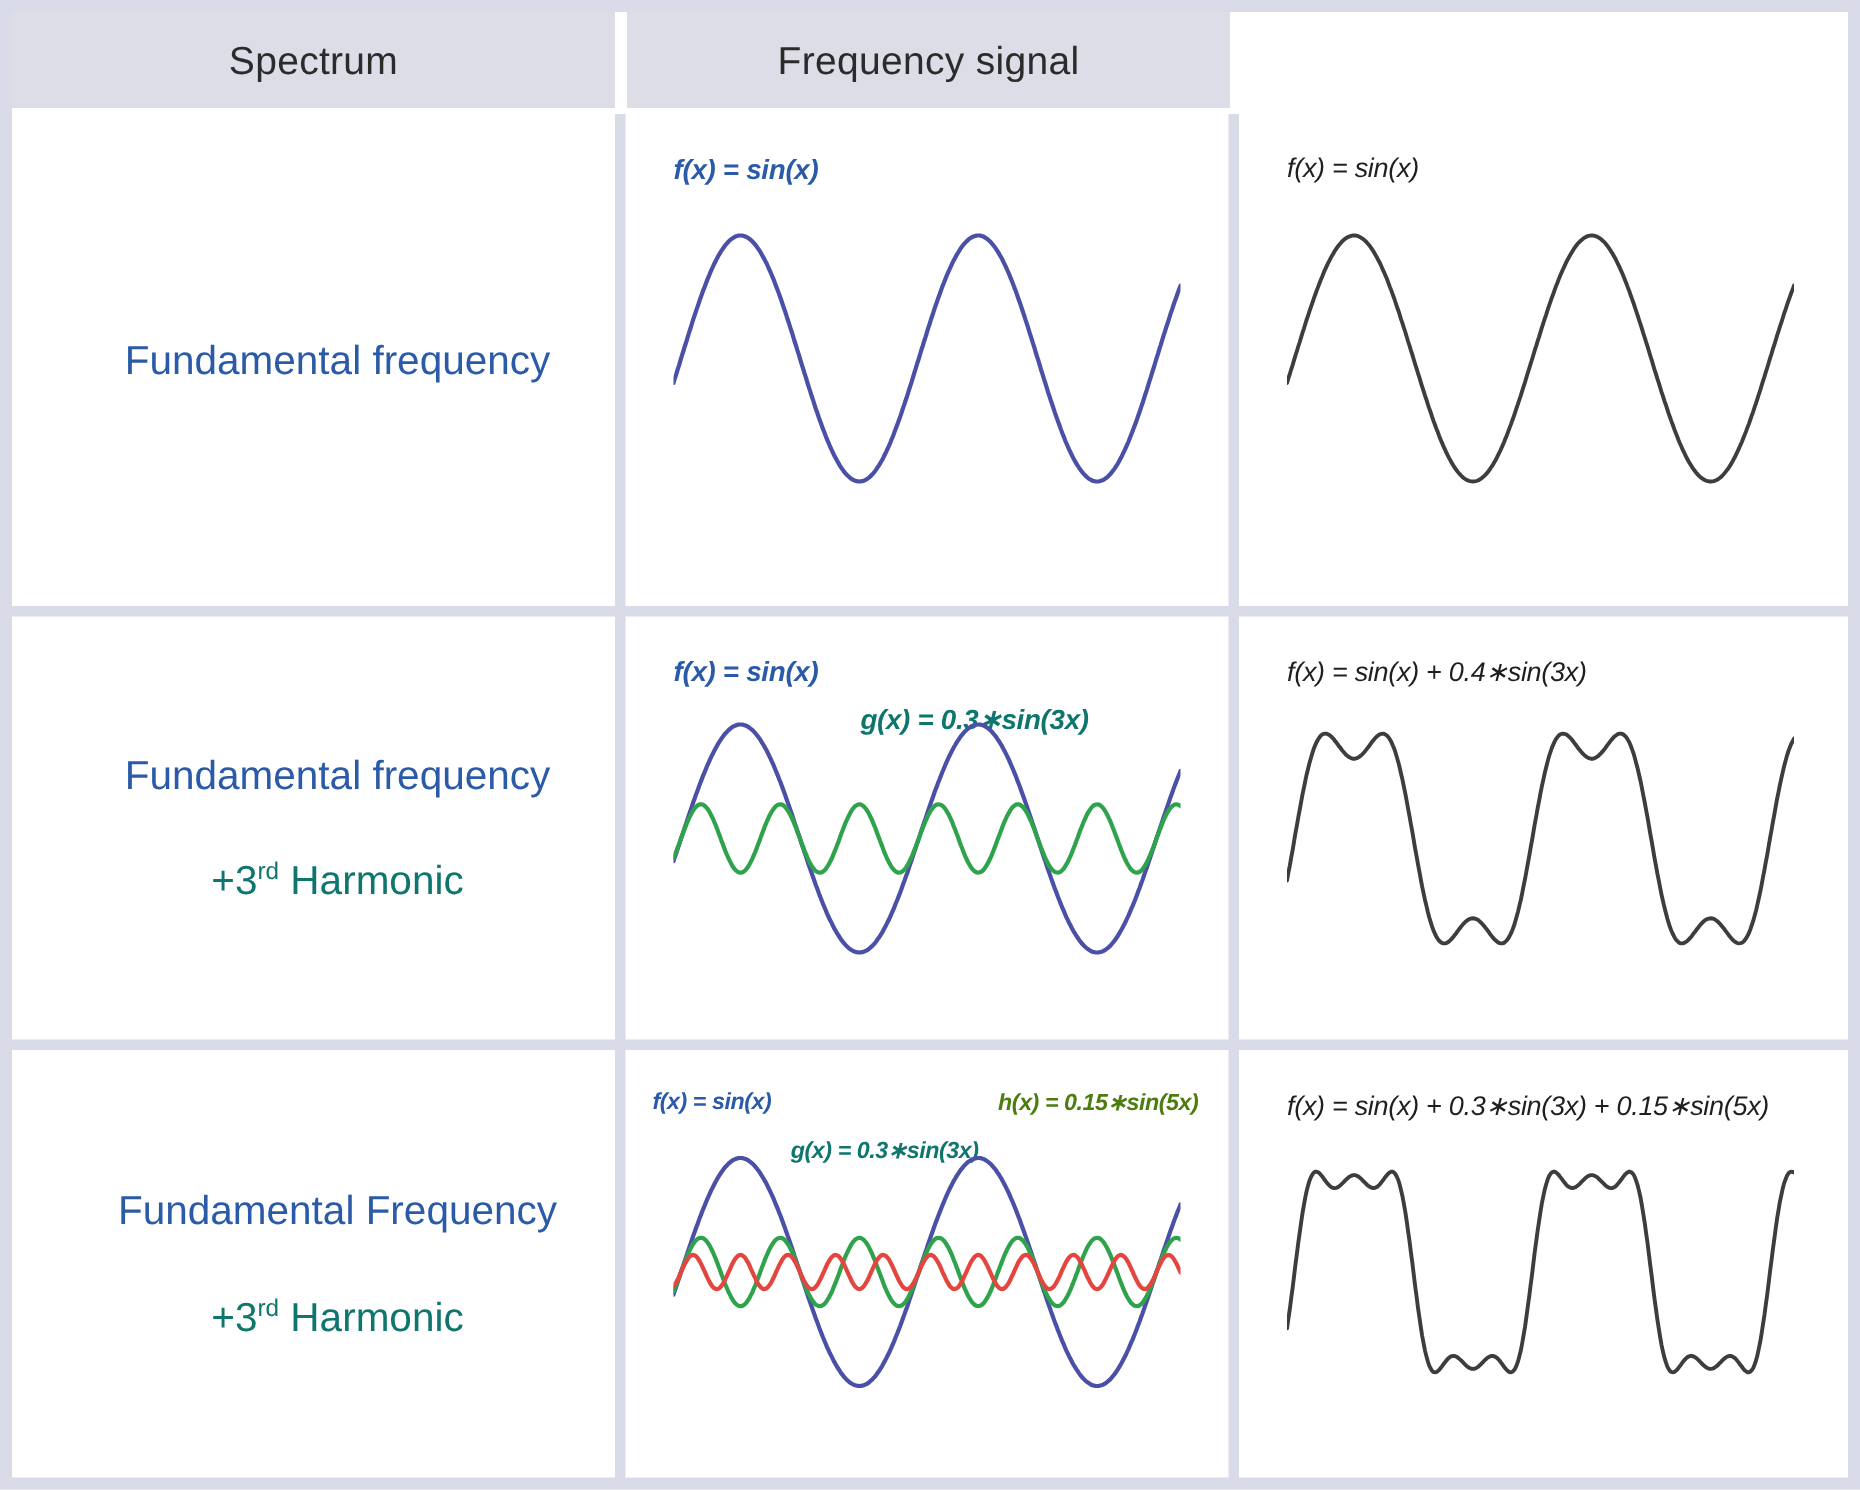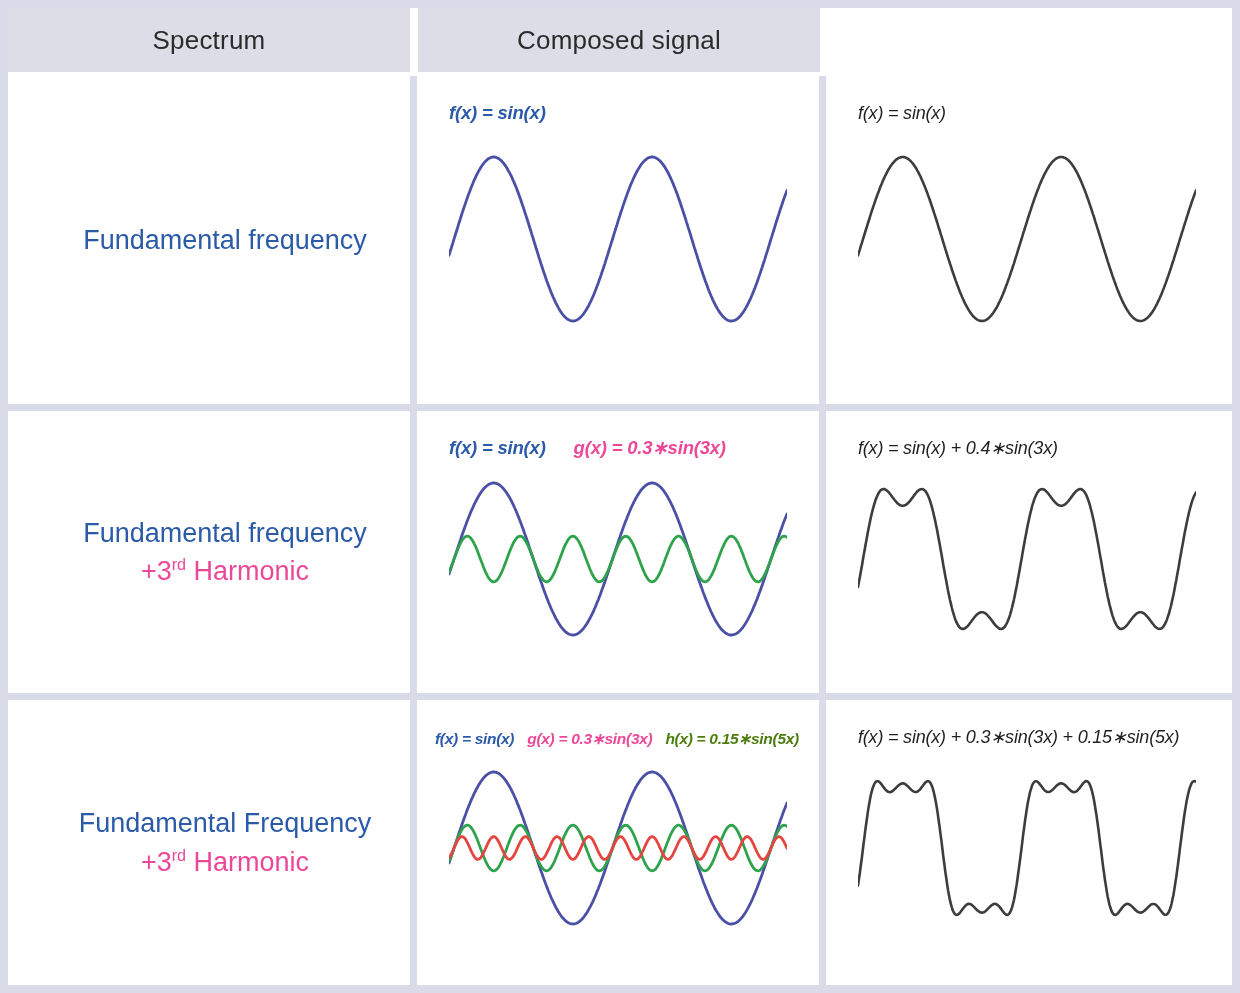--- a/index.html
+++ b/index.html
@@ -23,42 +23,42 @@
   .body-grid{
     display:grid;grid-template-columns:402px 402px 406px;
     grid-template-rows:328px 282px 285px;
     gap:7px;background:#d9dbe8;flex:1 1 auto;
   }
   .cell{background:#ffffff;box-sizing:border-box;overflow:hidden;padding-left:32px;}
   .spectrum-cell{display:flex;flex-direction:column;align-items:center;justify-content:center;}
   .spectrum-line{font-size:27px;line-height:1.42;text-align:center;}
   .spectrum-line sup{font-size:60%;text-align:center;}
   .plot-cell{display:flex;flex-direction:column;align-items:flex-start;padding:26px 0 0 32px;}
-  .formula-row{display:flex;column-gap:28px;height:22px;align-items:flex-end;}
+  .formula-row{display:flex;column-gap:28px;height:22px;align-items:flex-start;}
   .formula-row.tight{column-gap:13px;padding-left:0;margin-left:-14px;}
   .formula{font-style:italic;font-weight:700;font-size:18.5px;letter-spacing:-0.2px;white-space:nowrap;}
   .formula-row.tight .formula{font-size:15.5px;letter-spacing:-0.3px;}
   .formula.black{font-weight:400;color:#1f1f1f;font-size:18px;}
   .wave{display:block;margin-top:15px;}
   
   .c-blue{color:#2b5ba8;}
-  .c-green{color:#ec4899;}
+  .c-green{color:#0f766e;margin-top:32px;}
   .c-red{color:#4d7c0f;}
 </style>
 </head>
 <body>
 
 <div class="figure">
 
   <div class="header-row">
     <div class="header-cell">
       <span class="header-label">Spectrum</span>
     </div>
     <div class="header-cell">
-      <span class="header-label">Composed signal</span>
+      <span class="header-label">Frequency signal</span>
     </div>
   </div>
 
   <div class="body-grid">
 
     <div class="cell spectrum-cell">
       <div class="spectrum-line c-blue"><span>Fundamental frequency</span><sup></sup><span></span></div>
     </div>
     <div class="cell plot-cell">
       <div class="formula-row">

